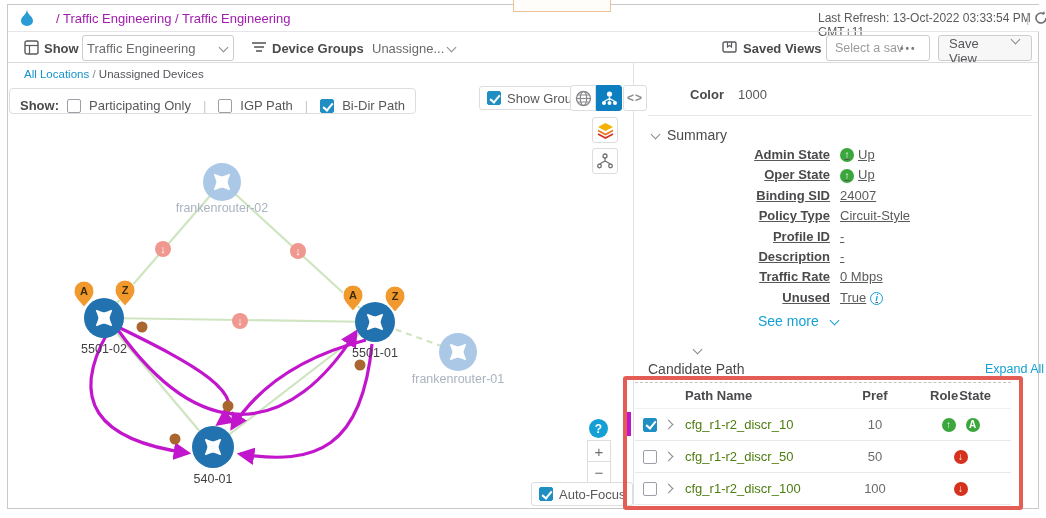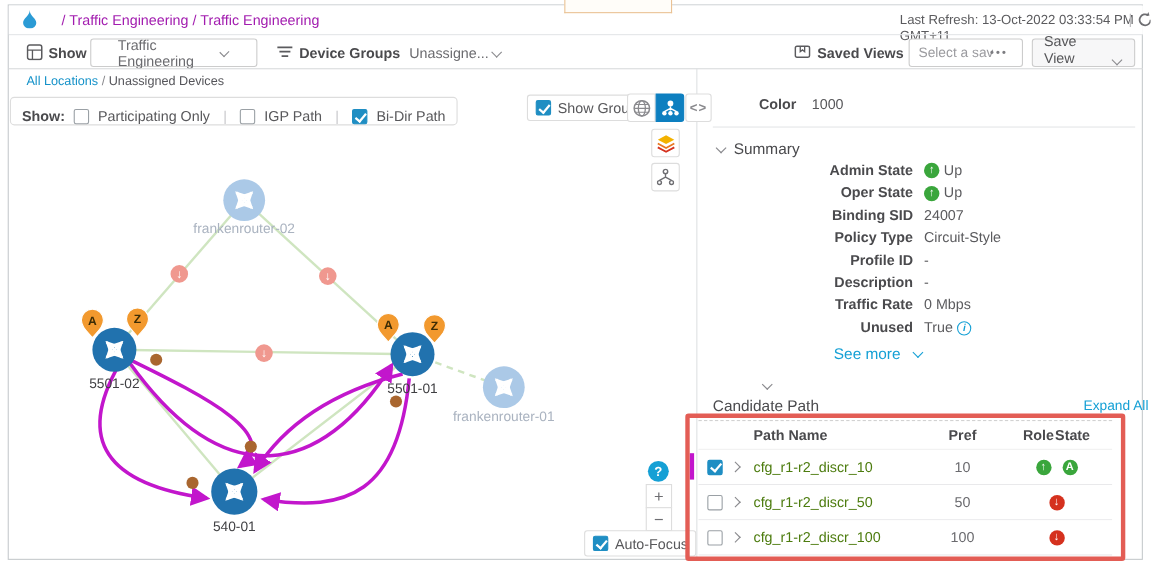--- a/index.html
+++ b/index.html
@@ -17,22 +17,22 @@
   .chv.right{transform:rotate(-45deg);margin:0 4px 0 0;}
   .chv.blue{border-color:#15a0d5;}
   
   .cb{display:inline-block;width:14px;height:14px;border:1.5px solid #9aa0a5;border-radius:2px;
       background:#fff;box-sizing:border-box;vertical-align:middle;position:relative;flex:none;}
   .cb.on{background:#1f8ec3;border-color:#1f8ec3;}
   .cb.on::after{content:"";position:absolute;left:3.5px;top:0.5px;width:4px;height:8px;
       border-right:2px solid #fff;border-bottom:2px solid #fff;transform:rotate(40deg);}
   
   .selbox{display:inline-flex;align-items:center;border:1px solid #ccc;border-radius:3px;
-      background:#fff;height:26px;padding:0 24px;box-sizing:border-box;color:#6b6b6f;}
-  .btn{display:inline-flex;align-items:flex-end;justify-content:center;border:1px solid #ccc;
+      background:#fff;height:26px;padding:0 4px;box-sizing:border-box;color:#6b6b6f;}
+  .btn{display:inline-flex;align-items:flex-start;justify-content:center;border:1px solid #ccc;
       border-radius:3px;background:#f7f7f8;height:26px;box-sizing:border-box;color:#565659;}
   .sv-input{border:1px solid #ccc;border-radius:3px;height:26px;box-sizing:border-box;
       padding:0 26px 0 8px;font-family:"Liberation Sans",sans-serif;font-size:12.5px;color:#555;width:120px;}
   .sv-input::placeholder{color:#9b9b9f;}
   
   .filterbar{display:flex;align-items:center;gap:8px;border:1px solid #ddd;border-radius:4px;
       background:#fff;height:26px;padding:0 10px;box-sizing:border-box;}
   .sep{color:#c9c9cc;padding:0 4px;}
   .boxed{display:inline-flex;align-items:center;gap:6px;border:1px solid #ddd;border-radius:3px;
       background:#fff;height:24px;padding:0 7px;box-sizing:border-box;}
@@ -332,21 +332,21 @@
   <span class="bold">Color</span>
   <span>1000</span>
 </div>
 <div class="hline" style="left:648px;top:115px;width:384px;"></div>
 
 <div class="abs" style="left:648px;top:127px;display:flex;align-items:center;gap:6px;font-size:14px;color:#4a4a4d;">
   <span class="chv"></span>
   <span>Summary</span>
 </div>
 
-<div class="abs" style="left:648px;top:145px;width:384px;">
+<div class="abs" style="left:648px;top:145px;width:384px;text-decoration:underline;">
   <div class="fieldrow">
     <span class="flabel">Admin State</span>
     <span class="fvalue">
         <span class="sicon green">↑</span>
         <span>Up</span>
       </span>
   </div>
   <div class="fieldrow">
     <span class="flabel">Oper State</span>
     <span class="fvalue">

